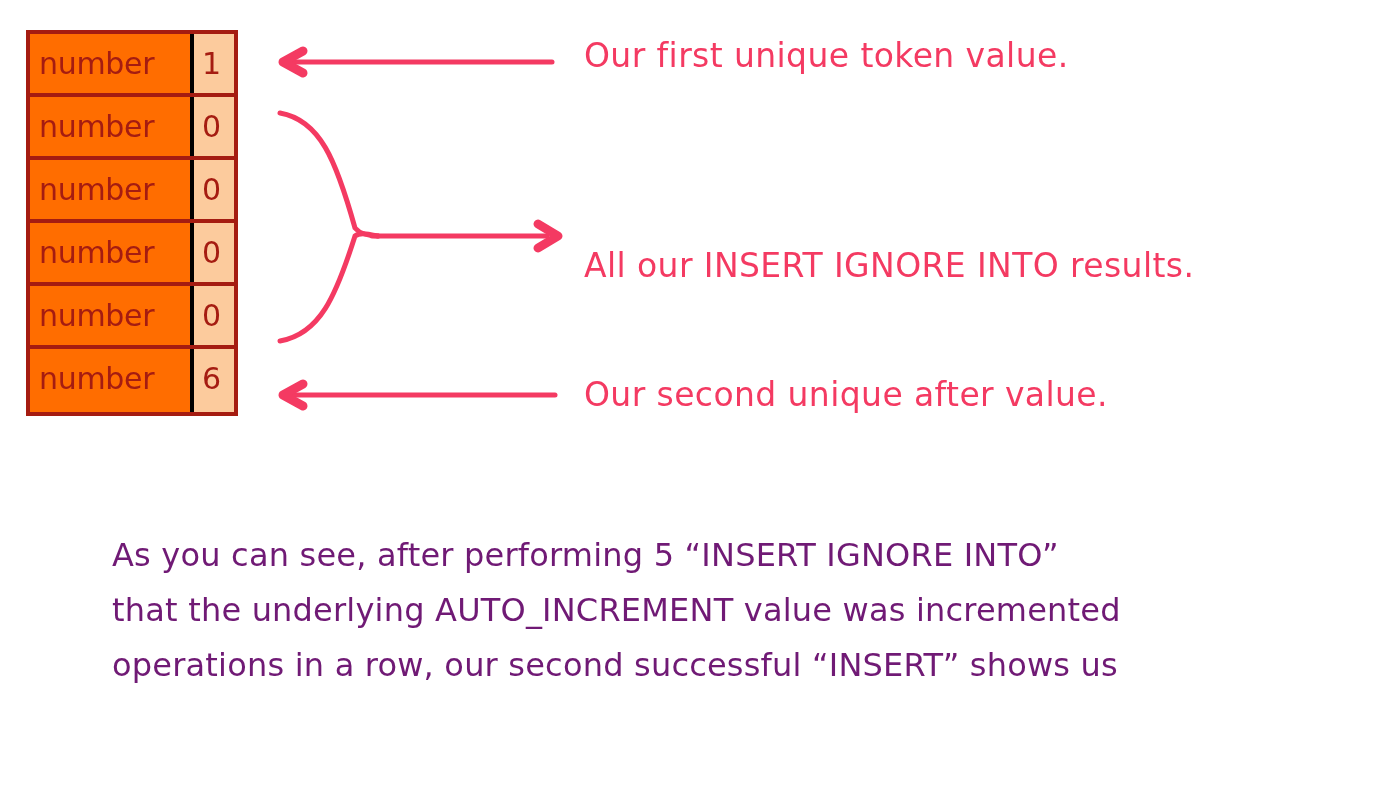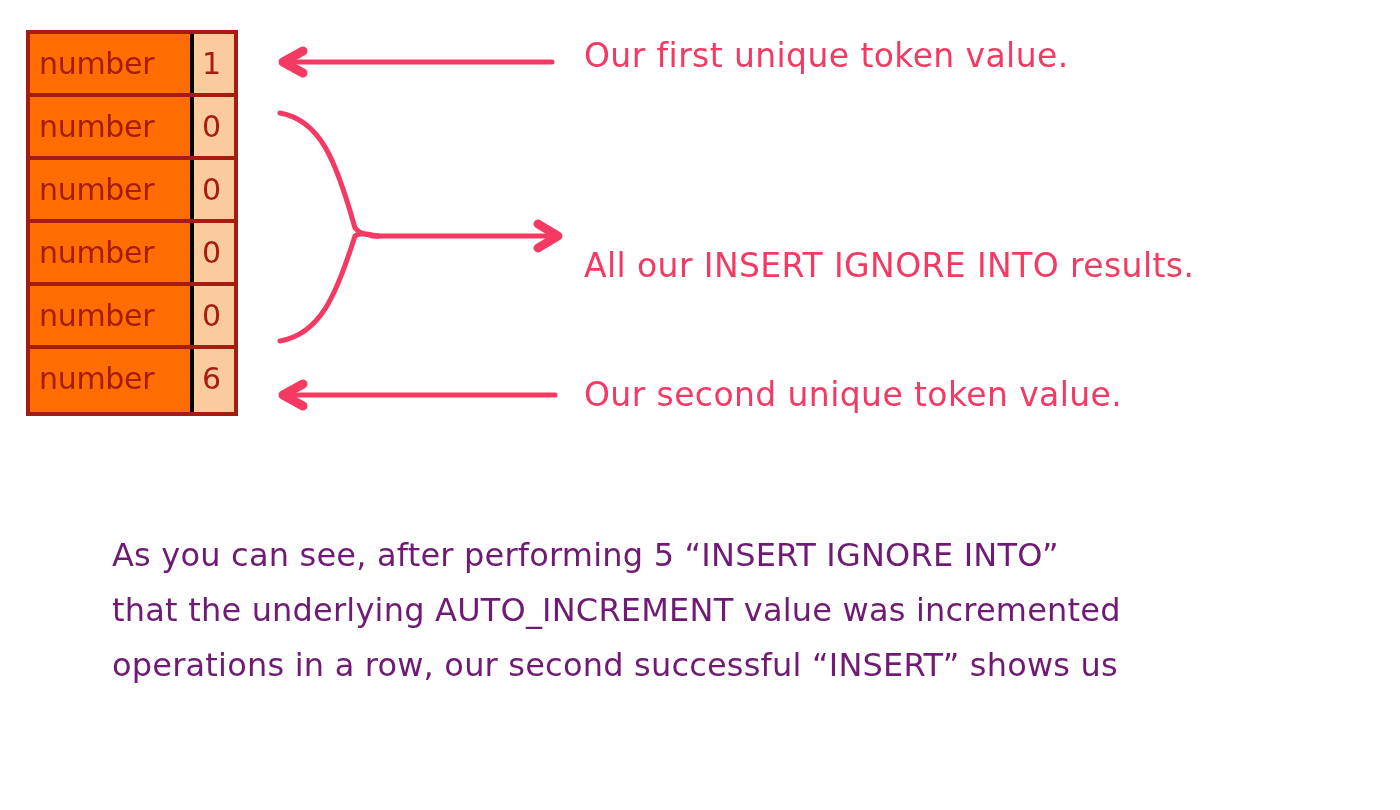--- a/index.html
+++ b/index.html
@@ -147,19 +147,19 @@
   </g>
 
   <g>
     <line x1="555" y1="395" x2="288" y2="395" stroke="#f43a62" stroke-width="5" stroke-linecap="round"></line>
     <polyline points="303,384 283,395 303,406" fill="none" stroke="#f43a62" stroke-width="9" stroke-linecap="round" stroke-linejoin="round"></polyline>
   </g>
 </svg>
 
 <div class="hand" id="note-first">Our first unique token value.</div>
 <div class="hand" id="note-all">All our INSERT IGNORE INTO results.</div>
-<div class="hand" id="note-second">Our second unique token value.</div>
+<div class="hand" id="note-second">Our second unique after value.</div>
 
 <div id="paragraph">
   <span class="pline">As you can see, after performing 5 “INSERT IGNORE INTO”</span>
   <span class="pline">that the underlying AUTO_INCREMENT value was incremented</span>
   <span class="pline">operations in a row, our second successful “INSERT” shows us</span>
 </div>
 
 </body></html>

